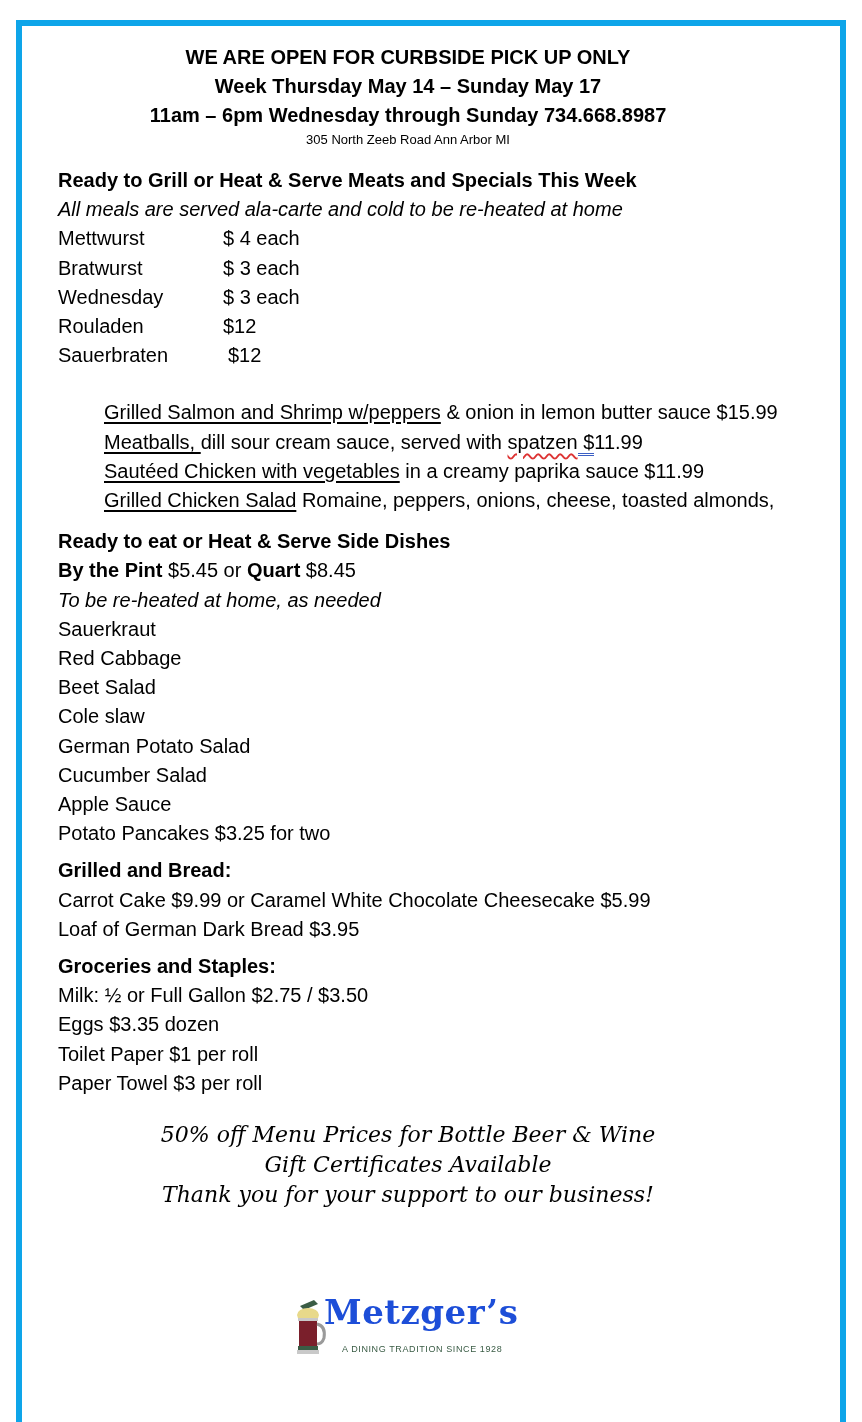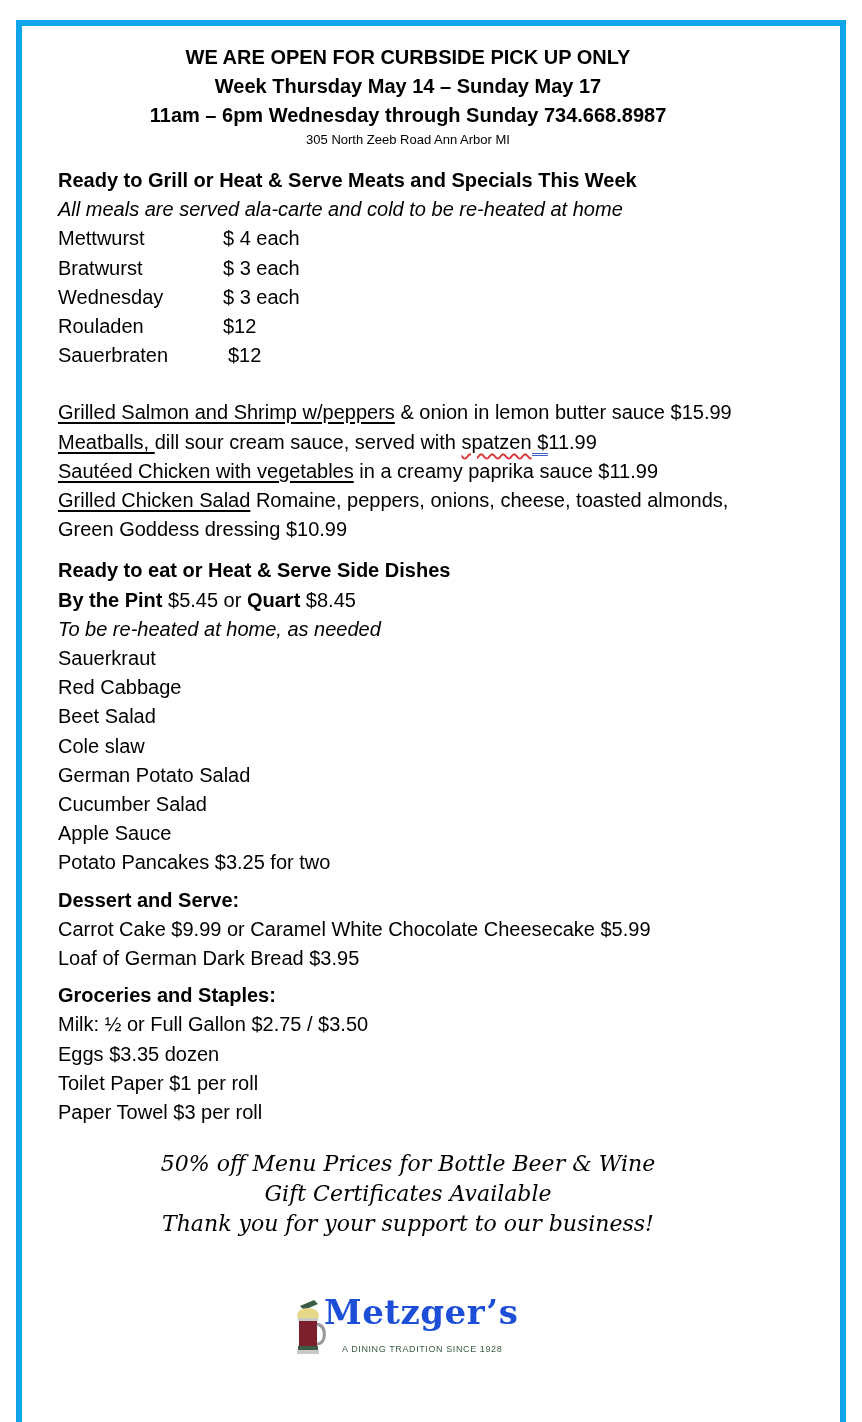--- a/index.html
+++ b/index.html
@@ -8,21 +8,21 @@
     position: absolute; left: 16px; top: 20px; width: 818px; height: 1399px;
     border: 6px solid #0ea5e9; box-sizing: content-box;
   }
   .inner { position: absolute; left: 36px; top: 0; width: 760px; }
   .hdr { text-align: center; font-weight: bold; font-size: 20px; line-height: 29px; width: 700px; margin-left: 0; }
   .hdr.l1 { margin-top: 17px; }
   .addr { text-align: center; font-size: 13px; line-height: 20px; width: 700px; }
   .line { font-size: 20px; line-height: 29.2px; white-space: nowrap; }
   .b { font-weight: bold; }
   .i { font-style: italic; }
-  .u { text-decoration: underline; text-underline-offset: 3px; }
+  .u { text-decoration: underline; text-underline-offset: 3px; margin-left: 46px; }
   .meat-row { display: flex; font-size: 20px; line-height: 29.2px; }
   .meat-row .name { width: 165px; }
   .gap-l { height: 28px; }
   .gap-m { height: 12px; }
   .gap-s { height: 8px; }
   .squiggle { text-decoration: underline wavy #d33; text-underline-offset: 4px; }
   .blueline { border-bottom: 3px double #3b5fc4; }
   .script { font-family: "DejaVu Serif", serif; font-style: italic; text-align: center; font-size: 22px; line-height: 30px; width: 700px; }
   .logo { position: absolute; left: 280px; top: 1290px; width: 240px; height: 70px; }
   .logo-text { position: absolute; left: 44px; top: 2px; font-family: "DejaVu Serif", serif; font-weight: bold; font-size: 34px; color: #1d4ed8; letter-spacing: 0.5px; }
@@ -72,41 +72,40 @@
     </div>
     <div class="line">
       <span class="u">Meatballs, </span><span>dill sour cream sauce, served with </span><span class="squiggle">spatzen</span><span class="blueline"><span> </span><span>$</span></span><span>11.99</span>
     </div>
     <div class="line">
       <span class="u">Sautéed Chicken with vegetables</span><span> in a creamy paprika sauce $11.99</span>
     </div>
     <div class="line">
       <span class="u">Grilled Chicken Salad</span><span> Romaine, peppers, onions, cheese, toasted almonds,</span>
     </div>
-    <div class="line">Green Goddess dressing $10.99</div>
 
     <div class="gap-m"></div>
 
     <div class="line b">Ready to eat or Heat &amp; Serve Side Dishes</div>
     <div class="line">
       <span class="b">By the Pint</span><span> $5.45 or </span><span class="b">Quart</span><span> $8.45</span>
     </div>
     <div class="line i">To be re-heated at home, as needed</div>
     <div class="line">Sauerkraut</div>
     <div class="line">Red Cabbage</div>
     <div class="line">Beet Salad</div>
     <div class="line">Cole slaw</div>
     <div class="line">German Potato Salad</div>
     <div class="line">Cucumber Salad</div>
     <div class="line">Apple Sauce</div>
     <div class="line">Potato Pancakes $3.25 for two</div>
 
     <div class="gap-s"></div>
 
-    <div class="line b">Dessert and Serve:</div>
+    <div class="line b">Grilled and Bread:</div>
     <div class="line">Carrot Cake $9.99 or Caramel White Chocolate Cheesecake $5.99</div>
     <div class="line">Loaf of German Dark Bread $3.95</div>
 
     <div class="gap-s"></div>
 
     <div class="line b">Groceries and Staples:</div>
     <div class="line">Milk: ½ or Full Gallon $2.75 / $3.50</div>
     <div class="line">Eggs $3.35 dozen</div>
     <div class="line">Toilet Paper $1 per roll</div>
     <div class="line">Paper Towel $3 per roll</div>

